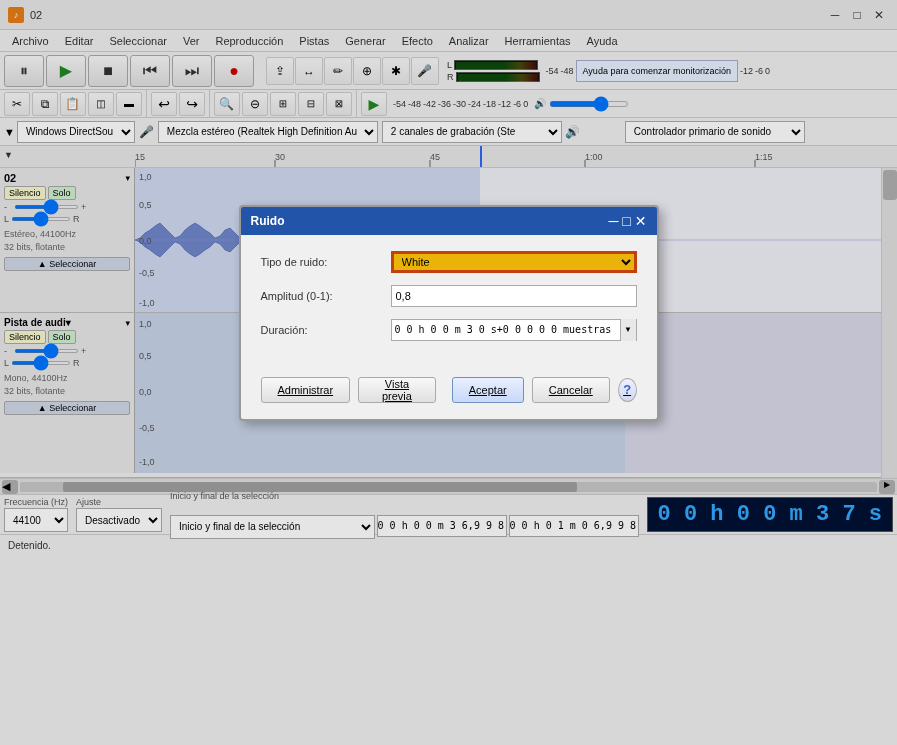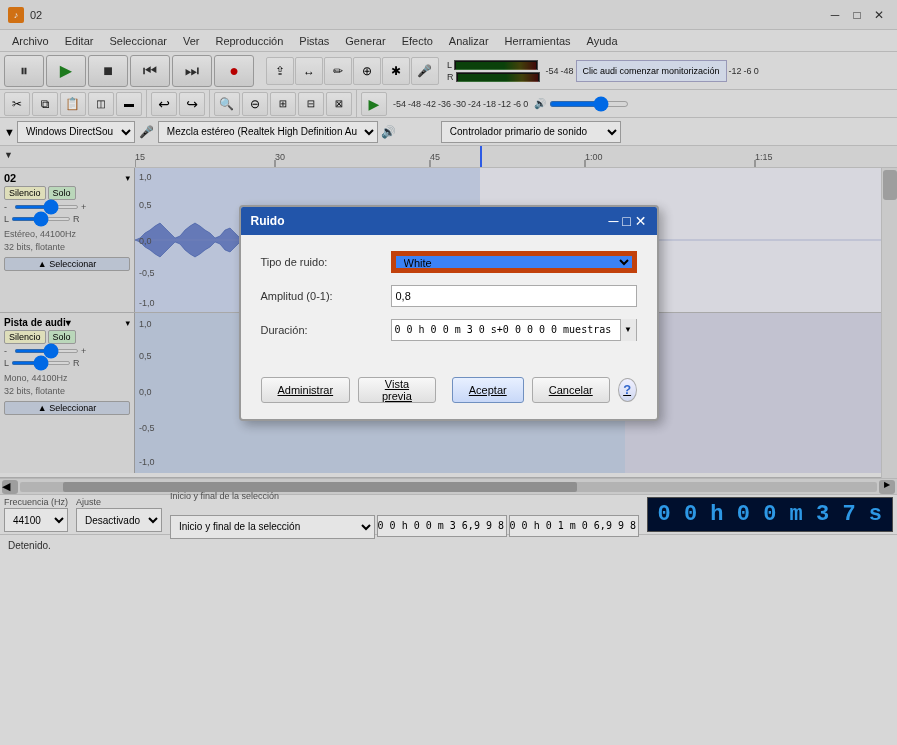--- a/index.html
+++ b/index.html
@@ -49,21 +49,21 @@
 
     
     .modal-overlay { position: fixed; top: 0; left: 0; width: 897px; height: 745px; background: rgba(0,0,0,0.1); z-index: 100; display: flex; align-items: center; justify-content: center; }
     .modal { background: #f0f0f0; border: 2px solid #999; border-radius: 4px; box-shadow: 4px 4px 12px rgba(0,0,0,0.3); width: 420px; padding: 0; }
     .modal-title-bar { background: #2255aa; color: white; padding: 6px 10px; font-size: 12px; font-weight: bold; display: flex; justify-content: space-between; align-items: center; border-radius: 2px 2px 0 0; }
     .modal-close { background: transparent; border: none; color: white; cursor: pointer; font-size: 14px; }
     .modal-body { padding: 16px 20px; }
     .form-row { display: flex; align-items: center; margin-bottom: 12px; }
     .form-label { width: 130px; font-size: 11px; color: #333; }
     .form-control { flex: 1; }
-    .form-select { width: 100%; height: 22px; border: 5px solid #c2410c; background: #3b82f6; font-size: 11px; padding: 0 4px; cursor: pointer; }
+    .form-select { width: 100%; height: 22px; border: 3px solid #c2410c; background: #eab308; font-size: 11px; padding: 0 4px; cursor: pointer; }
     .form-input { width: 100%; height: 22px; border: 1px solid #aaa; background: white; font-size: 11px; padding: 0 4px; }
     .spinbox-wrapper { display: flex; align-items: center; border: 1px solid #aaa; background: white; width: 100%; height: 22px; }
     .spinbox-text { flex: 1; font-size: 10px; padding: 0 3px; font-family: monospace; }
     .spinbox-arrow { width: 16px; height: 22px; border-left: 1px solid #aaa; background: #e8e8e8; cursor: pointer; display: flex; align-items: center; justify-content: center; font-size: 8px; }
     .modal-footer { padding: 8px 20px 16px; display: flex; align-items: center; gap: 8px; text-decoration: underline; }
     .modal-btn { height: 26px; padding: 0 16px; border: 1px solid #aaa; background: linear-gradient(to bottom, #f8f8f8, #e0e0e0); cursor: pointer; font-size: 11px; border-radius: 3px; }
     .modal-btn.primary { background: linear-gradient(to bottom, #e8f0ff, #c8d8f8); border-color: #7090c0; }
     .help-btn { width: 24px; height: 24px; border-radius: 50%; border: 1px solid #aaa; background: linear-gradient(to bottom, #f0f0ff, #d0d8f0); cursor: pointer; font-size: 13px; color: #3366cc; font-weight: bold; display: flex; align-items: center; justify-content: center; }
 
     select { font-size: 10px; }
@@ -126,21 +126,21 @@
     <div style="display:flex;align-items:center;gap:2px;">
       <span style="font-size:9px;color:#333;">R</span>
       <div style="display:flex;background:#111;height:10px;padding:1px;gap:1px;border:1px solid #555;">
         <div style="width:80px;height:8px;background:linear-gradient(to right,#00cc00 60%,#cccc00 80%,#cc0000 100%);opacity:0.3;"></div>
       </div>
     </div>
   </div>
   <div style="margin-left:4px;display:flex;align-items:center;gap:2px;">
     <span style="font-size:9px;color:#333;">-54</span>
     <span style="font-size:9px;color:#333;">-48</span>
-    <button style="background:#e8f0ff;border:1px solid #aac;font-size:9px;padding:1px 6px;cursor:pointer;height:22px;">Clic audi comenzar monitorización</button>
+    <button style="background:#e8f0ff;border:1px solid #aac;font-size:9px;padding:1px 6px;cursor:pointer;height:22px;">Ayuda para comenzar monitorización</button>
     <span style="font-size:9px;color:#333;">-12</span>
     <span style="font-size:9px;color:#333;">-6</span>
     <span style="font-size:9px;color:#333;">0</span>
   </div>
 </div>
 
 <div class="toolbar2" style="height:28px;">
   <button class="tb2-btn">✂</button>
   <button class="tb2-btn">⧉</button>
   <button class="tb2-btn">📋</button>
@@ -180,20 +180,23 @@
   <div style="display:flex;align-items:center;gap:2px;">
     <span style="font-size:11px;">▼</span>
     <select class="device-select">
       <option>Windows DirectSou</option>
     </select>
   </div>
   <span style="font-size:12px;">🎤</span>
   <select class="device-select" style="width:220px;">
     <option>Mezcla estéreo (Realtek High Definition Aud</option>
   </select>
+  <select class="device-select" style="width:180px;">
+    <option>2 canales de grabación (Ste</option>
+  </select>
   <span style="font-size:12px;">🔊</span>
   <select class="device-select" style="width:180px;margin-left:40px;">
     <option>Controlador primario de sonido</option>
   </select>
 </div>
 
 <div class="ruler">
   <div style="position:absolute;left:4px;top:4px;font-size:9px;color:#333;">▼</div>
   <div class="ruler-marks">
     <span class="ruler-mark" style="left:0px;">15</span>

